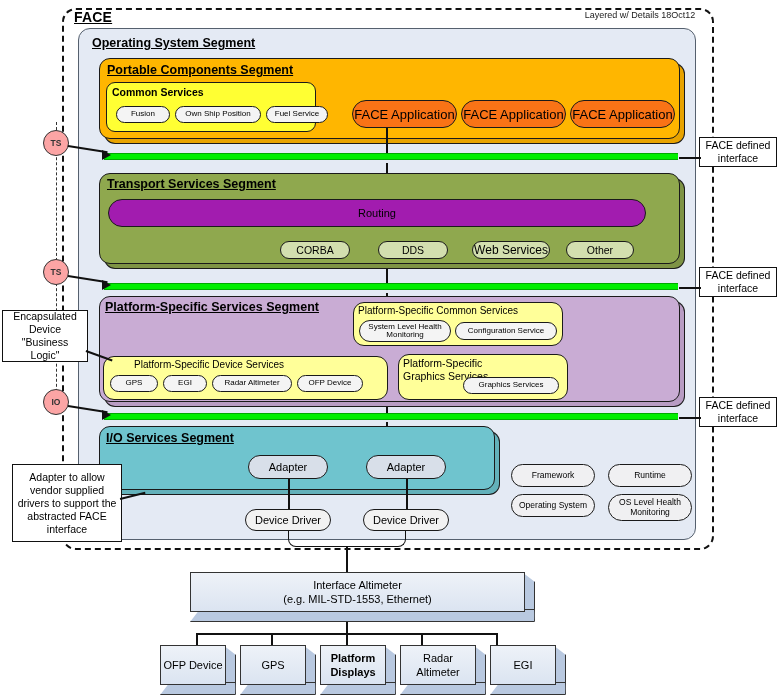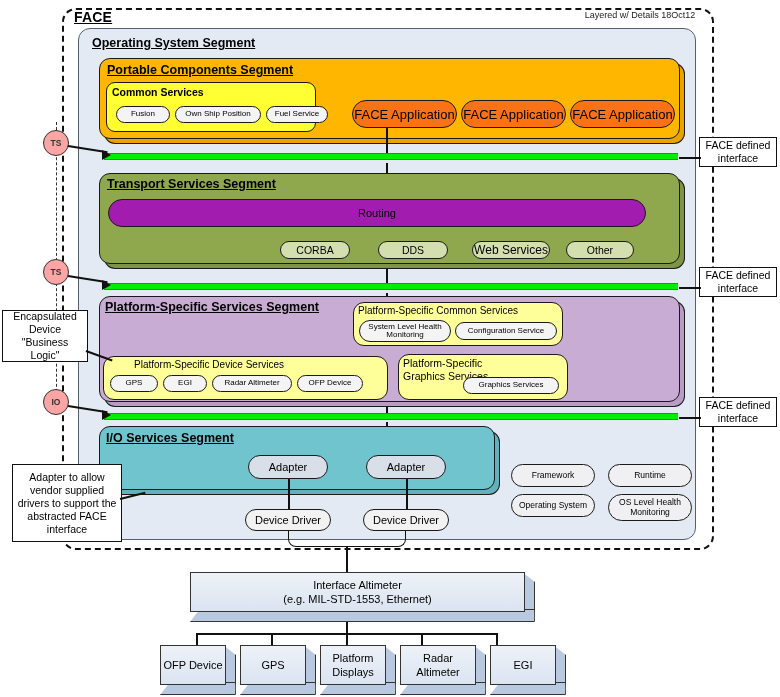--- a/index.html
+++ b/index.html
@@ -241,21 +241,21 @@
 <div class="box3d" style="left:160px;top:645px;width:76px;height:50px;">
   <div class="side"></div>
   <div class="bott"></div>
   <div class="front">OFP Device</div>
 </div>
 <div class="box3d" style="left:240px;top:645px;width:76px;height:50px;">
   <div class="side"></div>
   <div class="bott"></div>
   <div class="front">GPS</div>
 </div>
-<div class="box3d" style="left:320px;top:645px;width:76px;height:50px;">
+<div class="box3d" style="left:320px;top:645px;width:76px;height:50px;font-weight:bold;">
   <div class="side"></div>
   <div class="bott"></div>
   <div class="front">Platform Displays</div>
 </div>
 <div class="box3d" style="left:400px;top:645px;width:86px;height:50px;">
   <div class="side"></div>
   <div class="bott"></div>
   <div class="front">Radar Altimeter</div>
 </div>
 <div class="box3d" style="left:490px;top:645px;width:76px;height:50px;">

